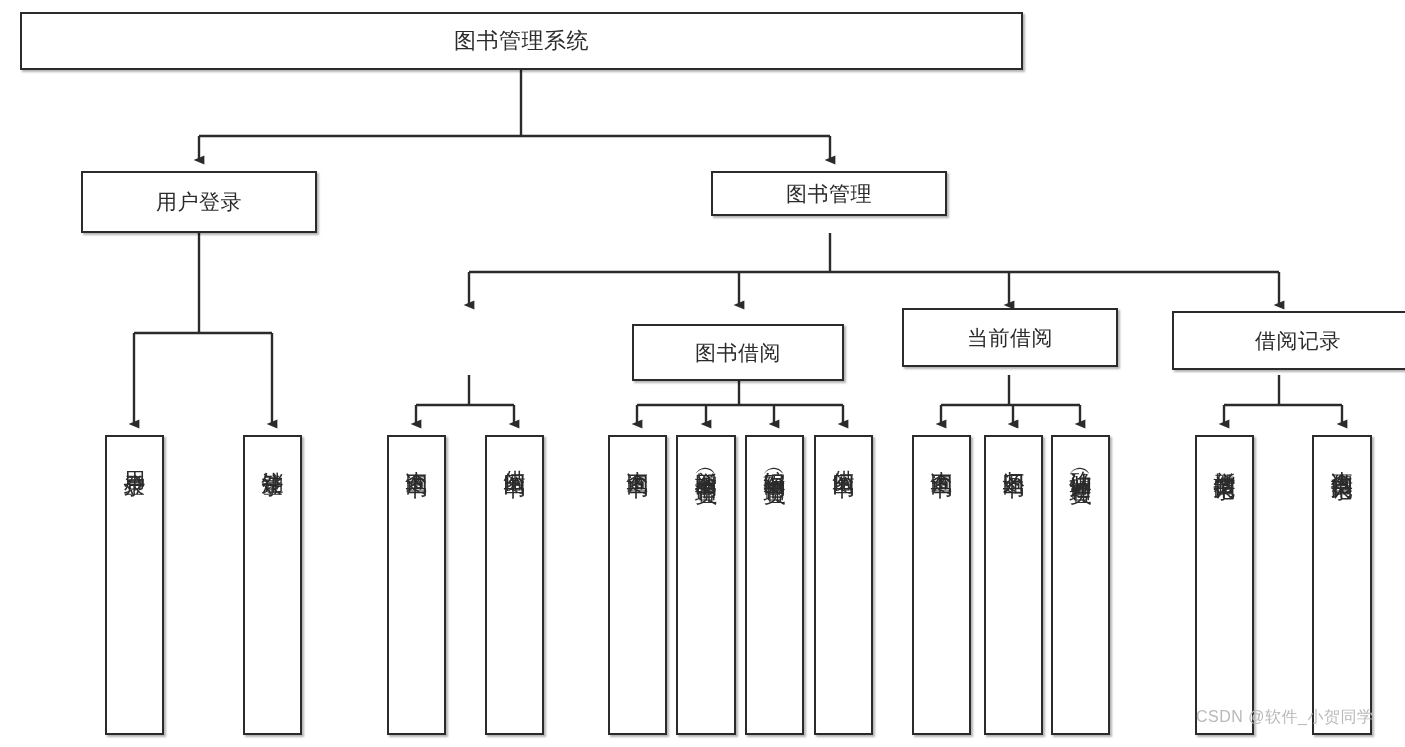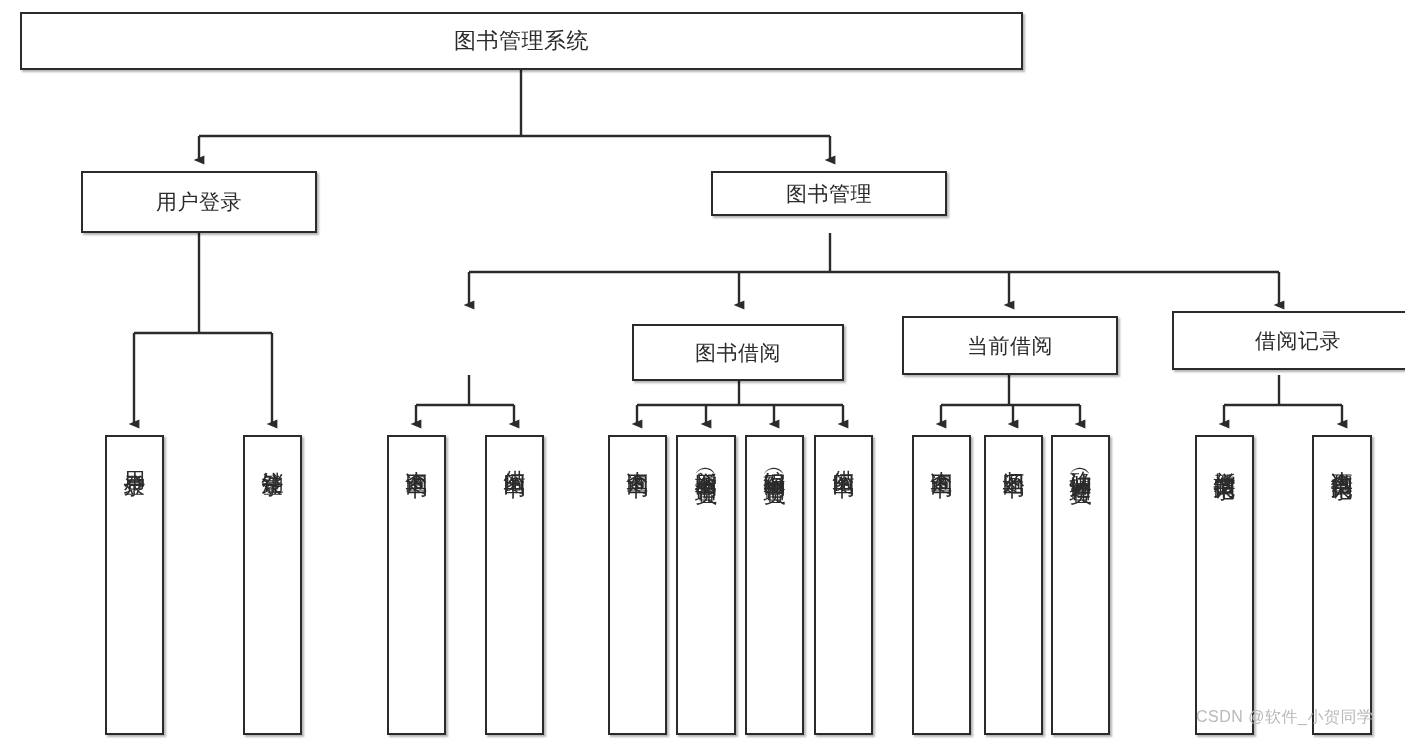--- a/index.html
+++ b/index.html
@@ -130,21 +130,21 @@
   <div class="node" style="left:81px;top:171px;width:236px;height:62px;">
     <span class="label">用户登录</span>
   </div>
   <div class="node" style="left:711px;top:171px;width:236px;height:45px;">
     <span class="label">图书管理</span>
   </div>
 
   <div class="node" style="left:632px;top:316px;width:212px;height:57px;margin-top:8px;">
     <span class="label">图书借阅</span>
   </div>
-  <div class="node" style="left:902px;top:316px;width:216px;height:59px;">
+  <div class="node" style="left:902px;top:308px;width:216px;height:59px;">
     <span class="label">当前借阅</span>
   </div>
   <div class="node" style="left:1172px;top:311px;width:252px;height:59px;">
     <span class="label">借阅记录</span>
   </div>
 
   <div class="node vertical" style="left:105px;top:435px;width:59px;height:300px;">
     <span class="label">用户登录</span>
   </div>
   <div class="node vertical" style="left:243px;top:435px;width:59px;height:300px;">

